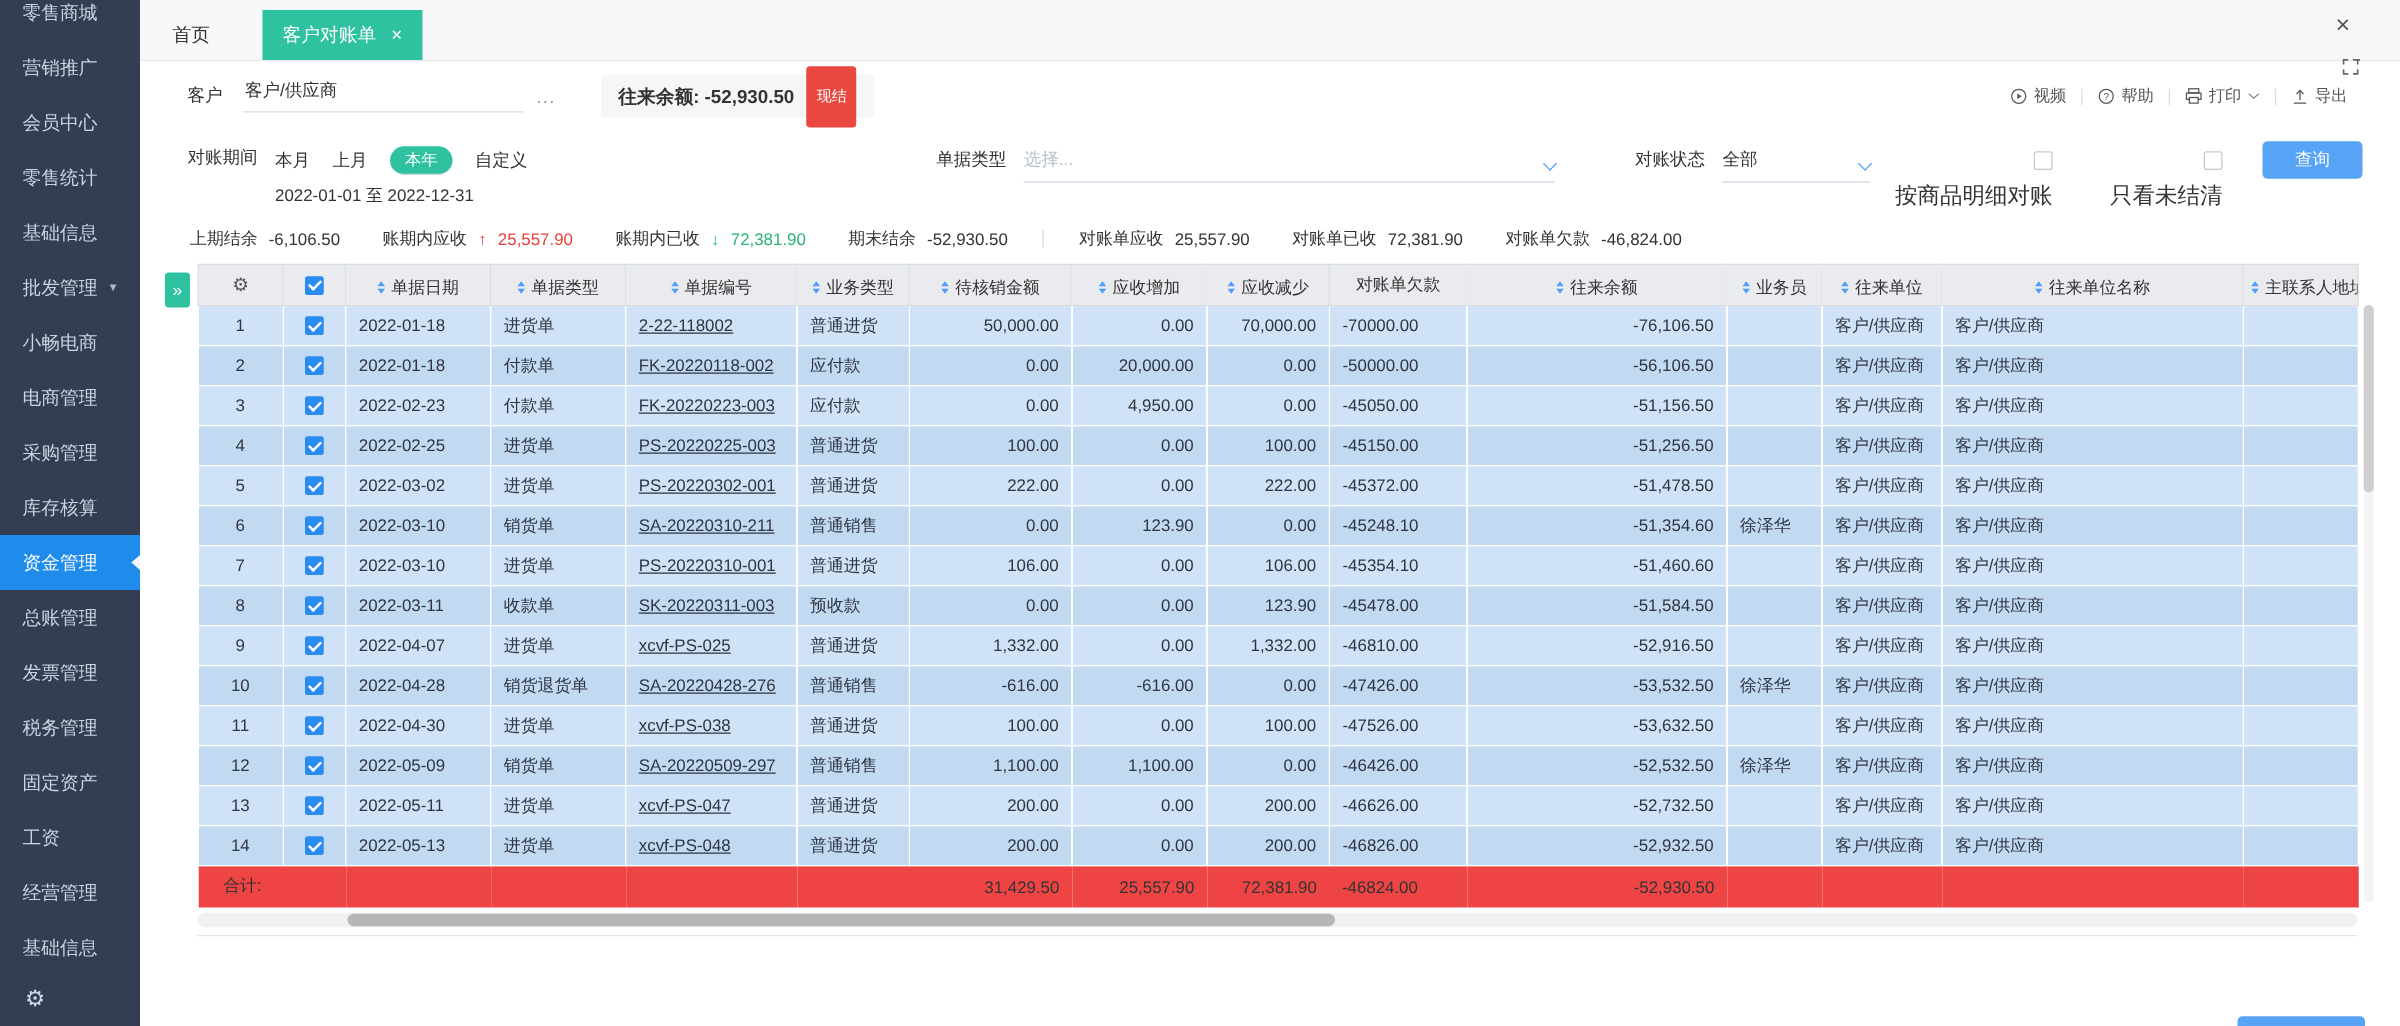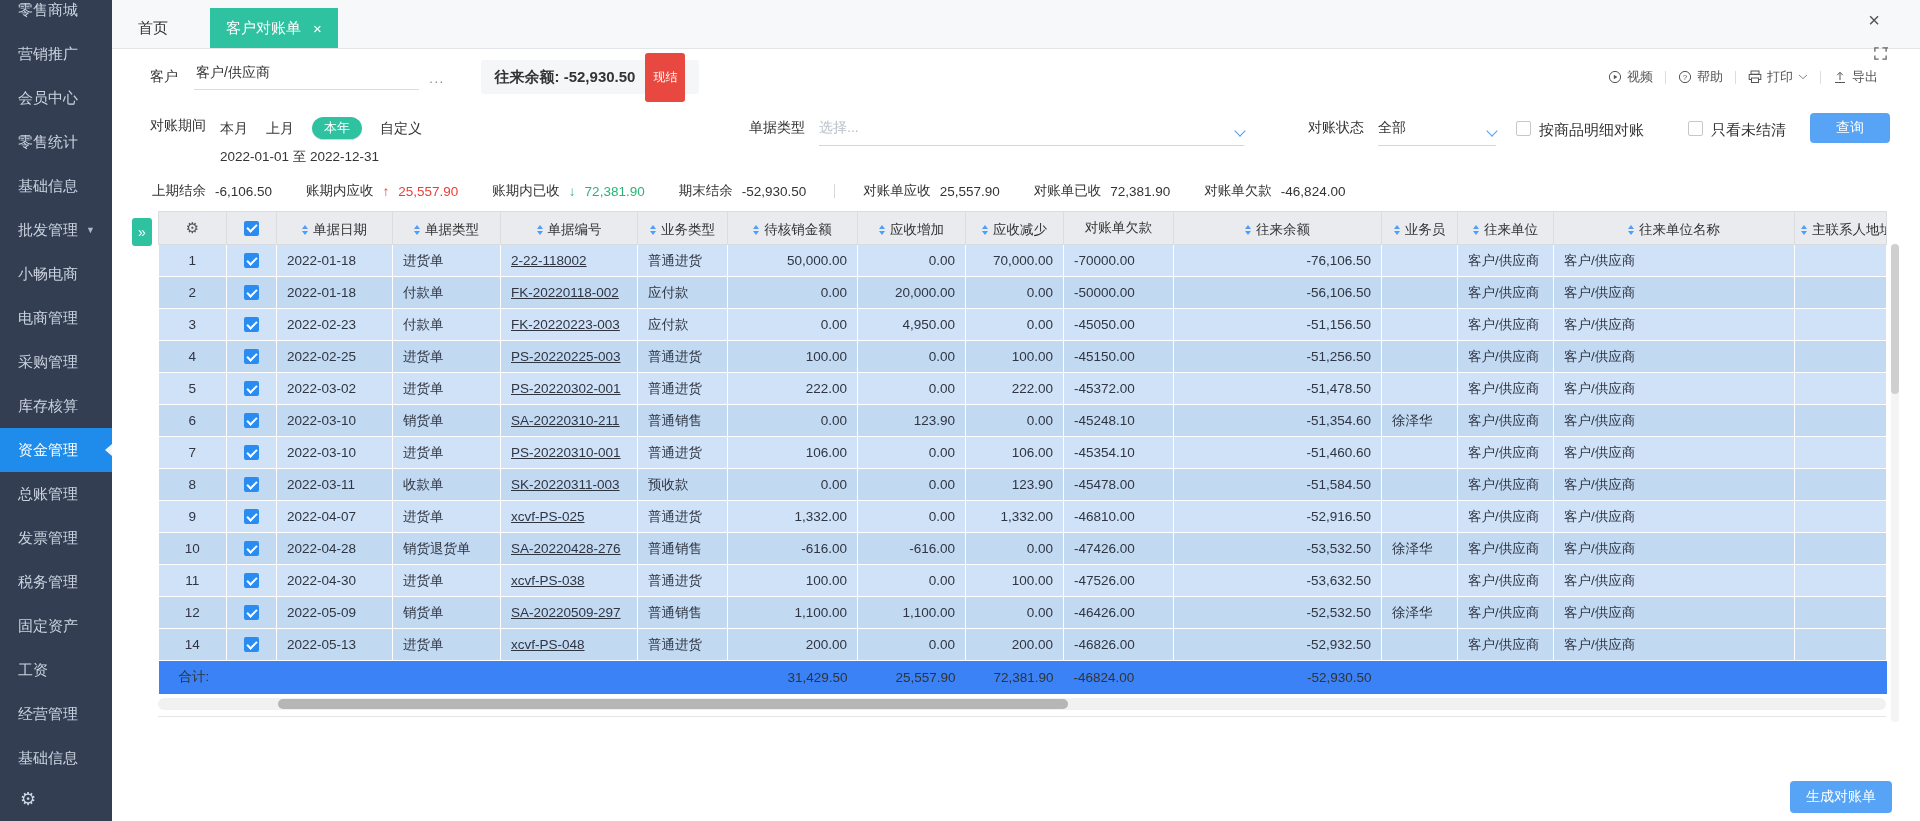--- a/index.html
+++ b/index.html
@@ -54,21 +54,21 @@
   .f-doctype { position:absolute; left:637px; top:14px; }
   .f-status  { position:absolute; left:1196px; top:14px; }
   .sel { display:flex; align-items:flex-end; justify-content:space-between; border-bottom:1px solid #ccd6e4;
     padding-bottom:8px; cursor:pointer; }
   .sel-doctype { width:425px;gap:32px; }
   .sel-status { width:118px; }
   .sel-ph { font-size:14px; color:#b9bfc9; }
   .sel-val { font-size:14px; color:#333; }
   .chev { width:8px; height:8px; border-right:1.6px solid #4d9ef8; border-bottom:1.6px solid #4d9ef8;
     transform:rotate(45deg); margin-bottom:2px; }
-  .f-cb { position:absolute; display:flex; align-items:flex-start; gap:8px; font-size:15px; color:#333; cursor:pointer; }
+  .f-cb { position:absolute; display:flex; align-items:flex-end; gap:8px; font-size:18px; color:#333; cursor:pointer;flex-direction:column; }
   .f-cb1 { left:1404px; top:16px; }
   .f-cb2 { left:1553px; top:16px;margin-left:23px; }
   .btn-search { position:absolute; left:1698px; top:8px; width:80px; height:30px; background:#57a4f6; color:#fff;
     border:none; border-radius:4px; font-size:14px; cursor:pointer; font-family:inherit; }
 
   .cbx { width:15px; height:15px; border-radius:2px; display:inline-block; position:relative; vertical-align:middle; flex:none; }
   .cbx.on { background:#2a8cf0; }
   .cbx.on::after { content:""; position:absolute; left:4.5px; top:1.5px; width:4px; height:8px;
     border:solid #fff; border-width:0 2px 2px 0; transform:rotate(45deg); }
   .cbx.off { background:#fff; border:1px solid #c3c8d0; }
@@ -97,21 +97,21 @@
   .sort .up { border-bottom:4px solid #4d9ef8; }
   .sort .dn { border-top:4px solid #4d9ef8; }
   .gear { font-size:15px; color:#555; cursor:pointer; }
   tbody td { height:32px; font-size:13.5px; color:#2f3542; padding:0 10px; white-space:nowrap; overflow:hidden;
     border-right:1px solid rgba(255,255,255,0.55); border-bottom:1px solid rgba(255,255,255,0.7); }
   tr.odd td { background:#cfe2f7; }
   tr.even td { background:#c2d9f2; }
   .c-center { text-align:center; padding:0 4px; }
   .c-right { text-align:right; }
   .doc-link { color:#2f3542; text-decoration:underline; cursor:pointer; }
-  tfoot .total-row td { background:#3b82f6; height:33px; font-size:13.5px; color:#333; padding:0 10px; white-space:nowrap; }
+  tfoot .total-row td { background:#ef4444; height:33px; font-size:13.5px; color:#333; padding:0 10px; white-space:nowrap; }
   .total-label { padding-left:20px !important; }
   .hscroll { margin-top:4px; height:12px; background:#f1f1f1; border-radius:6px; position:relative; width:1728px; cursor:pointer; }
   .hthumb { position:absolute; top:1px; left:120px; width:790px; height:10px; background:#b6b6b6; border-radius:5px; cursor:grab; }
   .vscroll { position:absolute; right:-13px; top:33px; width:8px; height:478px; background:#f4f4f4; border-radius:4px; }
   .vthumb { width:8px; height:150px; background:#cfcfcf; border-radius:4px; }
 
   .footer-actions { display:flex; justify-content:flex-end; margin:16px 28px 0 0; }
   .btn-generate { background:#57a4f6; color:#fff; border:none; border-radius:4px; height:32px; padding:0 16px;
     font-size:14px; cursor:pointer; font-family:inherit;margin-top:48px; }
 </style>
@@ -640,20 +640,37 @@
                 <td class="c-right">1,100.00</td>
                 <td class="c-right">1,100.00</td>
                 <td class="c-right">0.00</td>
                 <td class="">-46426.00</td>
                 <td class="c-right">-52,532.50</td>
                 <td class="">徐泽华</td>
                 <td class="">客户/供应商</td>
                 <td class="">客户/供应商</td>
                 <td class=""></td>
               </tr>
+              <tr class="odd">
+                <td class="c-center">13</td>
+                <td class="c-center"><span class="cbx on"></span></td>
+                <td class="">2022-05-11</td>
+                <td class="">进货单</td>
+                <td class=""><a class="doc-link" href="#">xcvf-PS-047</a></td>
+                <td class="">普通进货</td>
+                <td class="c-right">200.00</td>
+                <td class="c-right">0.00</td>
+                <td class="c-right">200.00</td>
+                <td class="">-46626.00</td>
+                <td class="c-right">-52,732.50</td>
+                <td class=""></td>
+                <td class="">客户/供应商</td>
+                <td class="">客户/供应商</td>
+                <td class=""></td>
+              </tr>
               <tr class="even">
                 <td class="c-center">14</td>
                 <td class="c-center"><span class="cbx on"></span></td>
                 <td class="">2022-05-13</td>
                 <td class="">进货单</td>
                 <td class=""><a class="doc-link" href="#">xcvf-PS-048</a></td>
                 <td class="">普通进货</td>
                 <td class="c-right">200.00</td>
                 <td class="c-right">0.00</td>
                 <td class="c-right">200.00</td>

